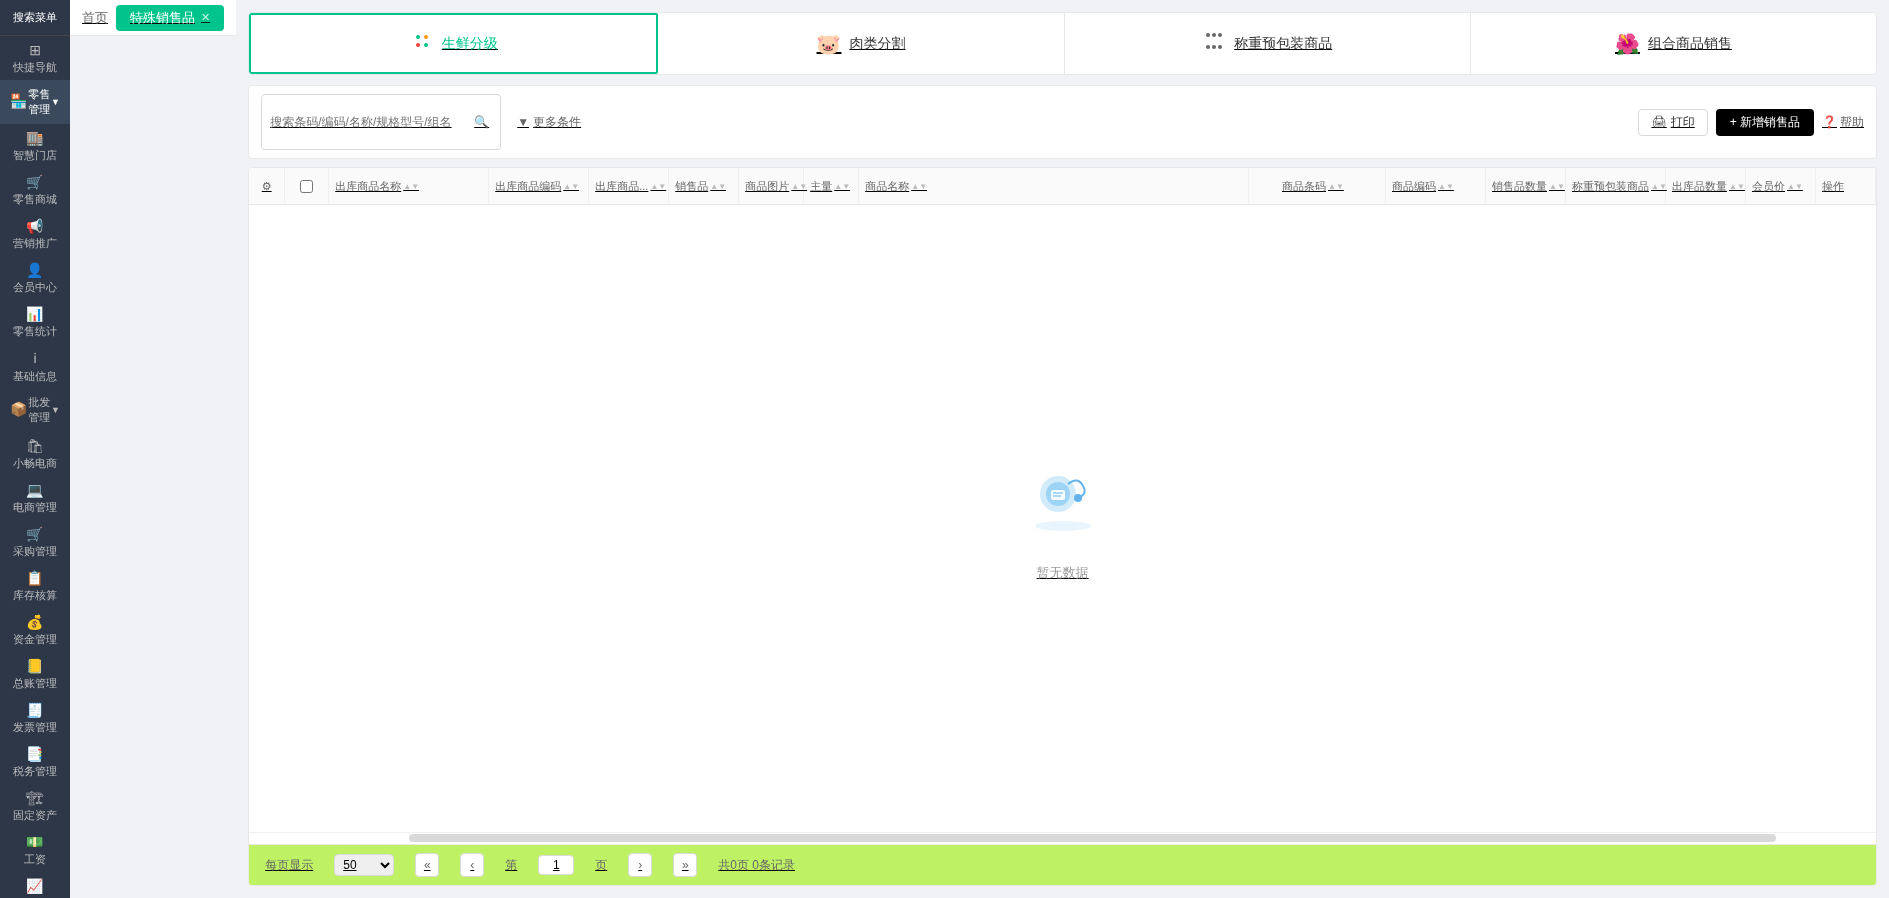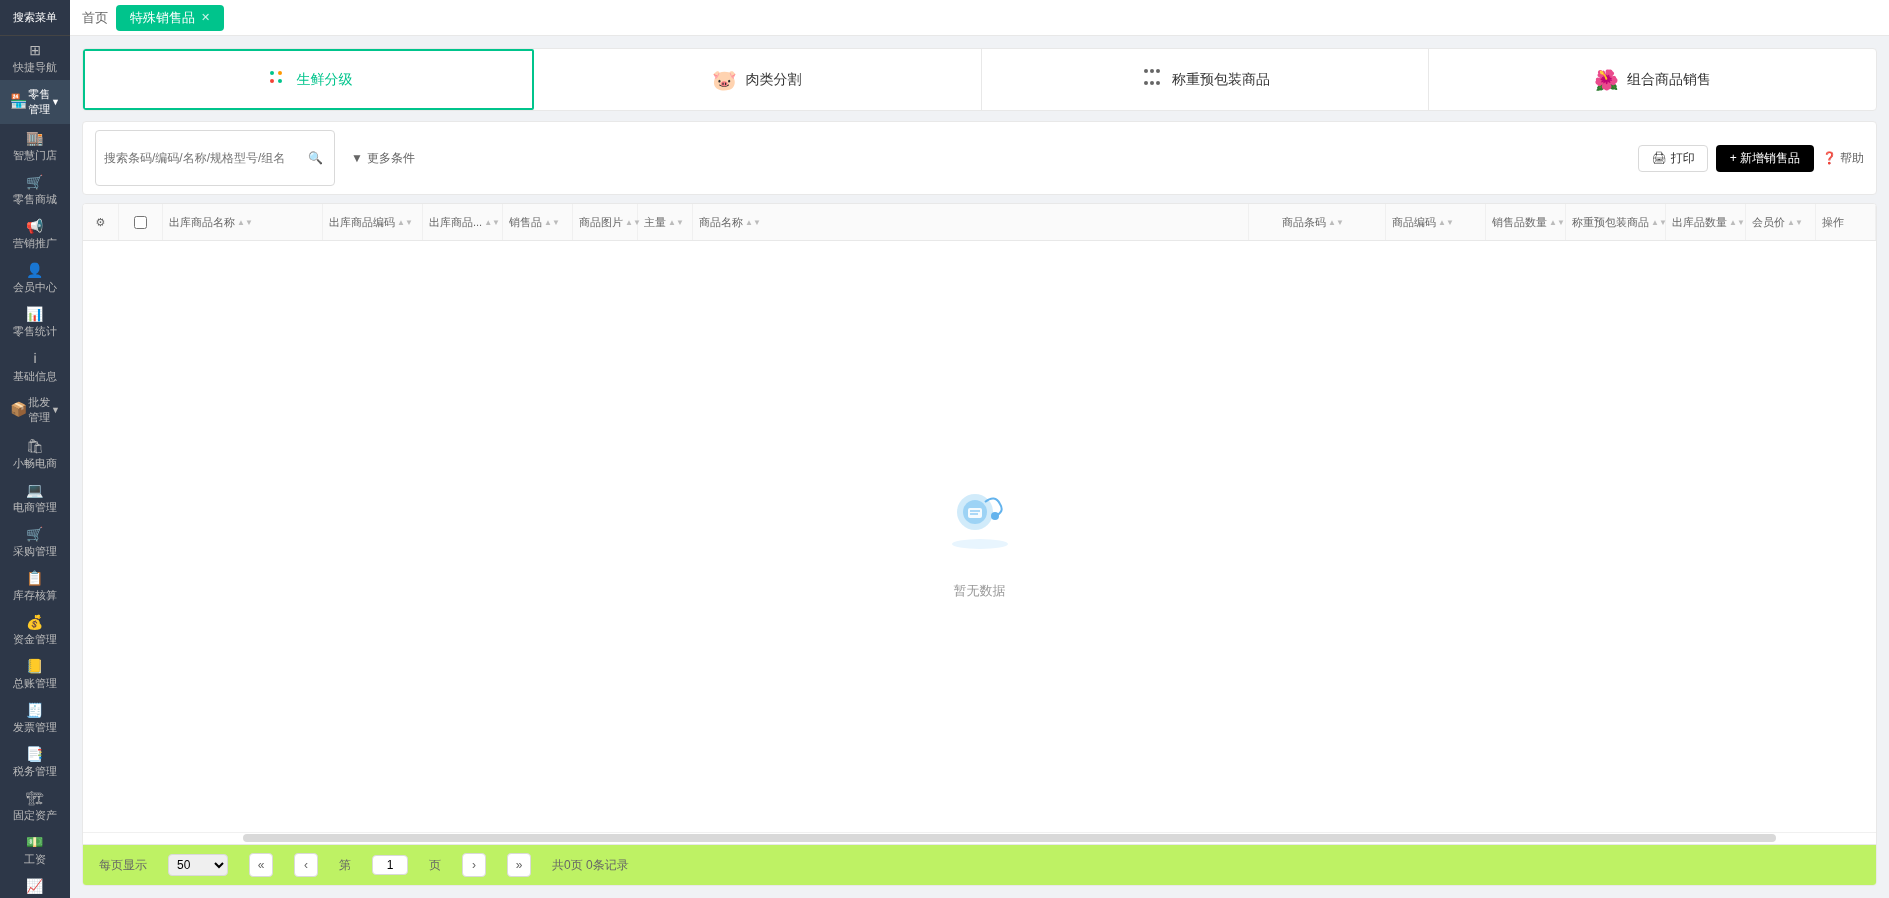--- a/index.html
+++ b/index.html
@@ -38,22 +38,23 @@
       text-align: center;
       min-height: 44px;
     }
     .sidebar-item.active { background: #3a4a5c; color: white; }
     .sidebar-item .icon { font-size: 14px; margin-bottom: 2px; }
 
     
     .main-content {
       flex: 1;
       display: flex;
-      flex-direction: column;
+      flex-direction: row;
       overflow: hidden;
+      text-decoration: underline;
     }
 
     
     .top-bar {
       background: #fff;
       border-bottom: 1px solid #e8e8e8;
       padding: 0 12px;
       height: 36px;
       display: flex;
       align-items: center;

